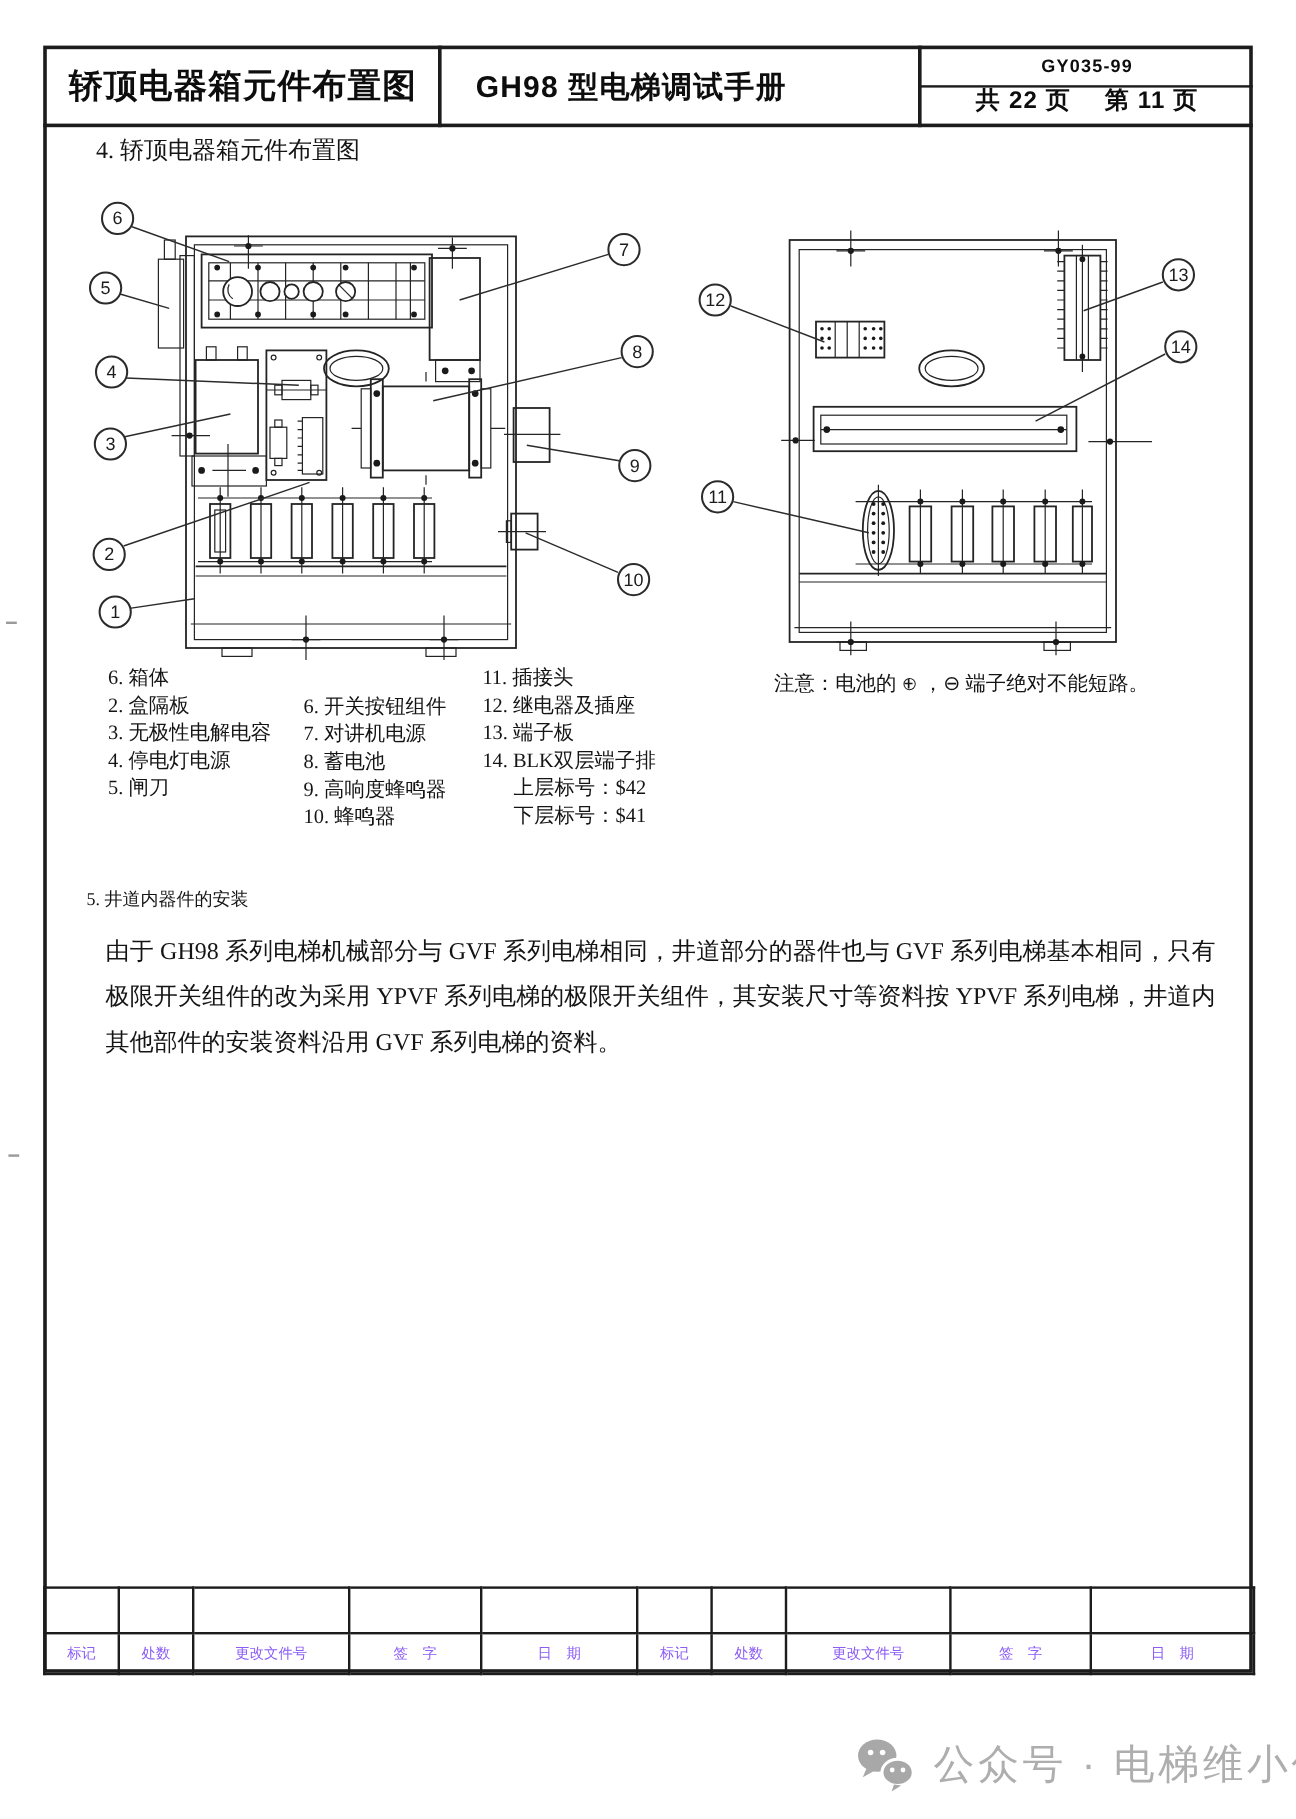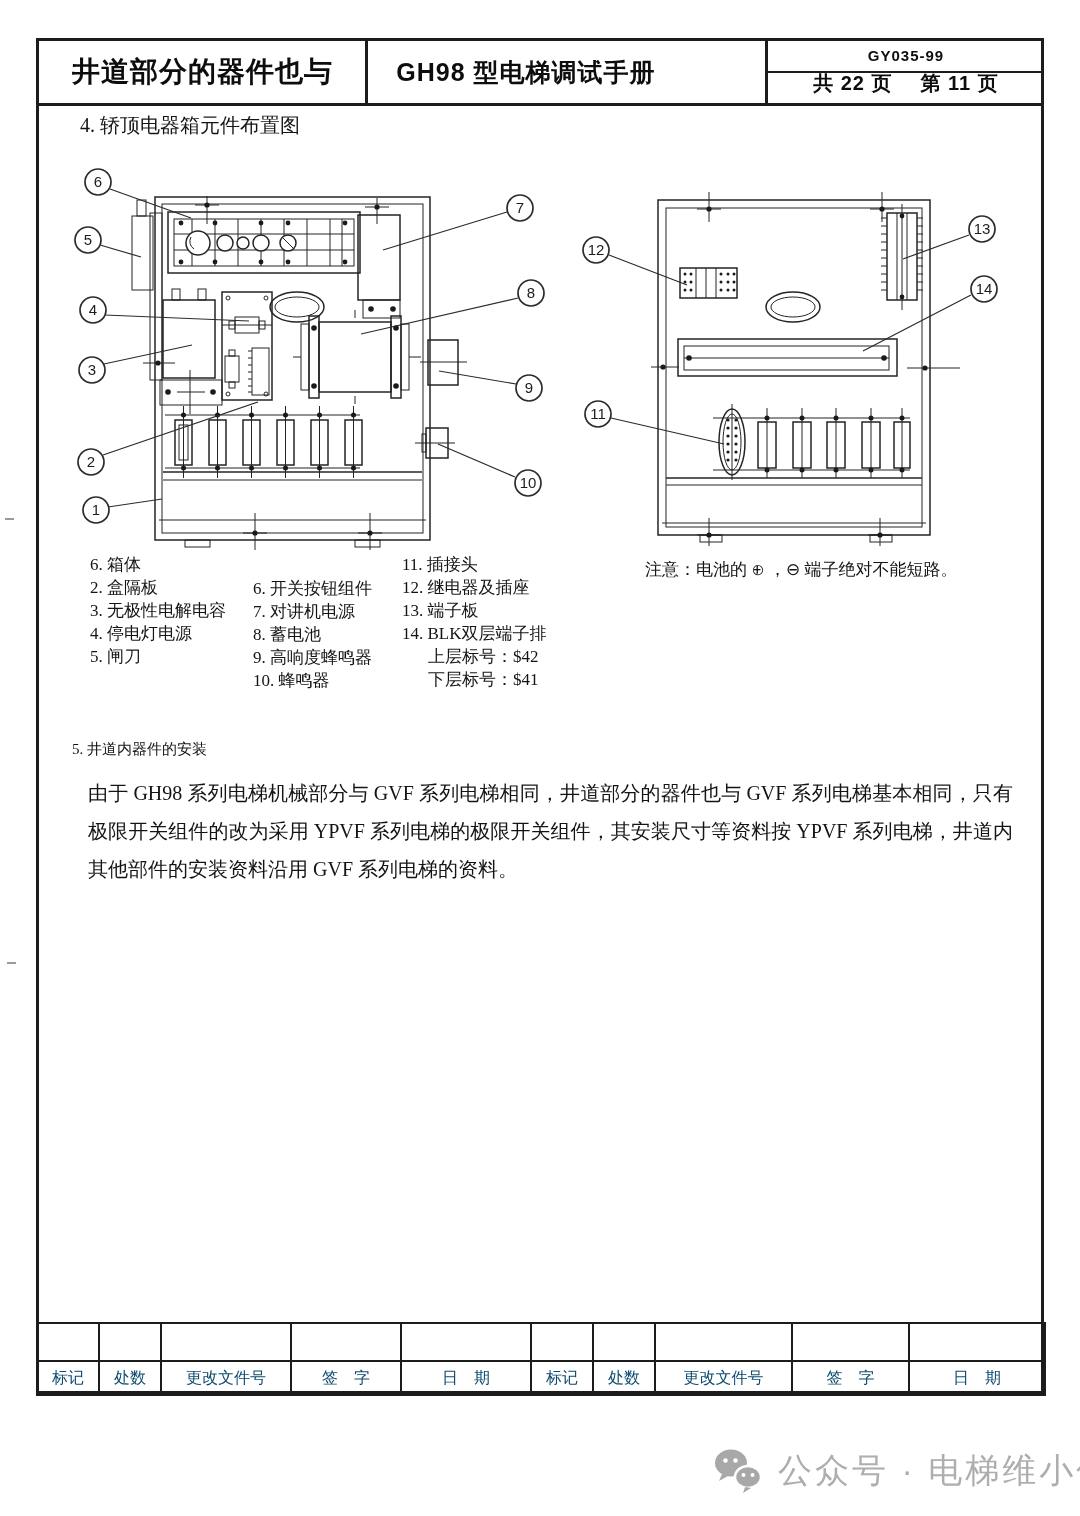--- a/index.html
+++ b/index.html
@@ -15,34 +15,34 @@
   .s{fill:none;stroke:#242424;stroke-width:1.5}
   .t{fill:none;stroke:#242424;stroke-width:1}
   .d{fill:#1a1a1a;stroke:none}
   .wfill{fill:#ffffff;stroke:#242424;stroke-width:1.5}
   .callout circle{fill:#ffffff;stroke:#2b2b2b;stroke-width:1.7}
   .callout text{font:15px "Liberation Sans",sans-serif;fill:#1c1c1c;text-anchor:middle}
   .leader{stroke:#2b2b2b;stroke-width:1.2;fill:none}
   table.rev{position:absolute;left:36px;top:1322px;width:1008px;height:72px;
             border-collapse:collapse;table-layout:fixed}
   table.rev td{border:2px solid #1c1c1c;text-align:center;vertical-align:middle;
-               font-size:16px;color:#0c4a6e;font-family:Liberation Serif, serif}
+               font-size:12px;color:#8b5cf6;font-family:Liberation Serif, serif}
   .wm{position:absolute;left:712px;top:1448px;display:flex;align-items:center;gap:14px}
   .wm span{font-family:"Liberation Sans",sans-serif;font-size:34px;color:#aeaeae;letter-spacing:3px;white-space:nowrap}
 </style>
 </head>
 <body>
 
 <div class="abs" style="left:36px;top:38px;width:1008px;height:1356px;border:3px solid #1c1c1c"></div>
 <div class="ln" style="left:36px;top:103px;width:1008px;height:3px"></div>
 <div class="ln" style="left:365px;top:38px;width:3px;height:68px"></div>
 <div class="ln" style="left:765px;top:38px;width:3px;height:68px"></div>
 <div class="ln" style="left:765px;top:71px;width:279px;height:2px"></div>
 
-<div class="hdr" style="left:40px;top:41px;width:325px;height:62px;font-size:28px">井道部分的器件也与</div>
+<div class="hdr" style="left:40px;top:41px;width:325px;height:62px;font-size:28px">轿顶电器箱元件布置图</div>
 <div class="hdr" style="left:368px;top:41px;width:316px;height:62px;font-size:25px">GH98 型电梯调试手册</div>
 <div class="hdr" style="left:768px;top:40px;width:276px;height:31px;font-size:15px">GY035-99</div>
 <div class="hdr" style="left:768px;top:73px;width:276px;height:20px;font-size:20px;gap:28px">
   <span>共 22 页</span>
   <span>第 11 页</span>
 </div>
 
 <div class="abs doc" style="left:80px;top:112px;font-size:20px">4. 轿顶电器箱元件布置图</div>
 
 <svg style="left:55px;top:158px" width="505" height="395" viewBox="0 0 505 395">

